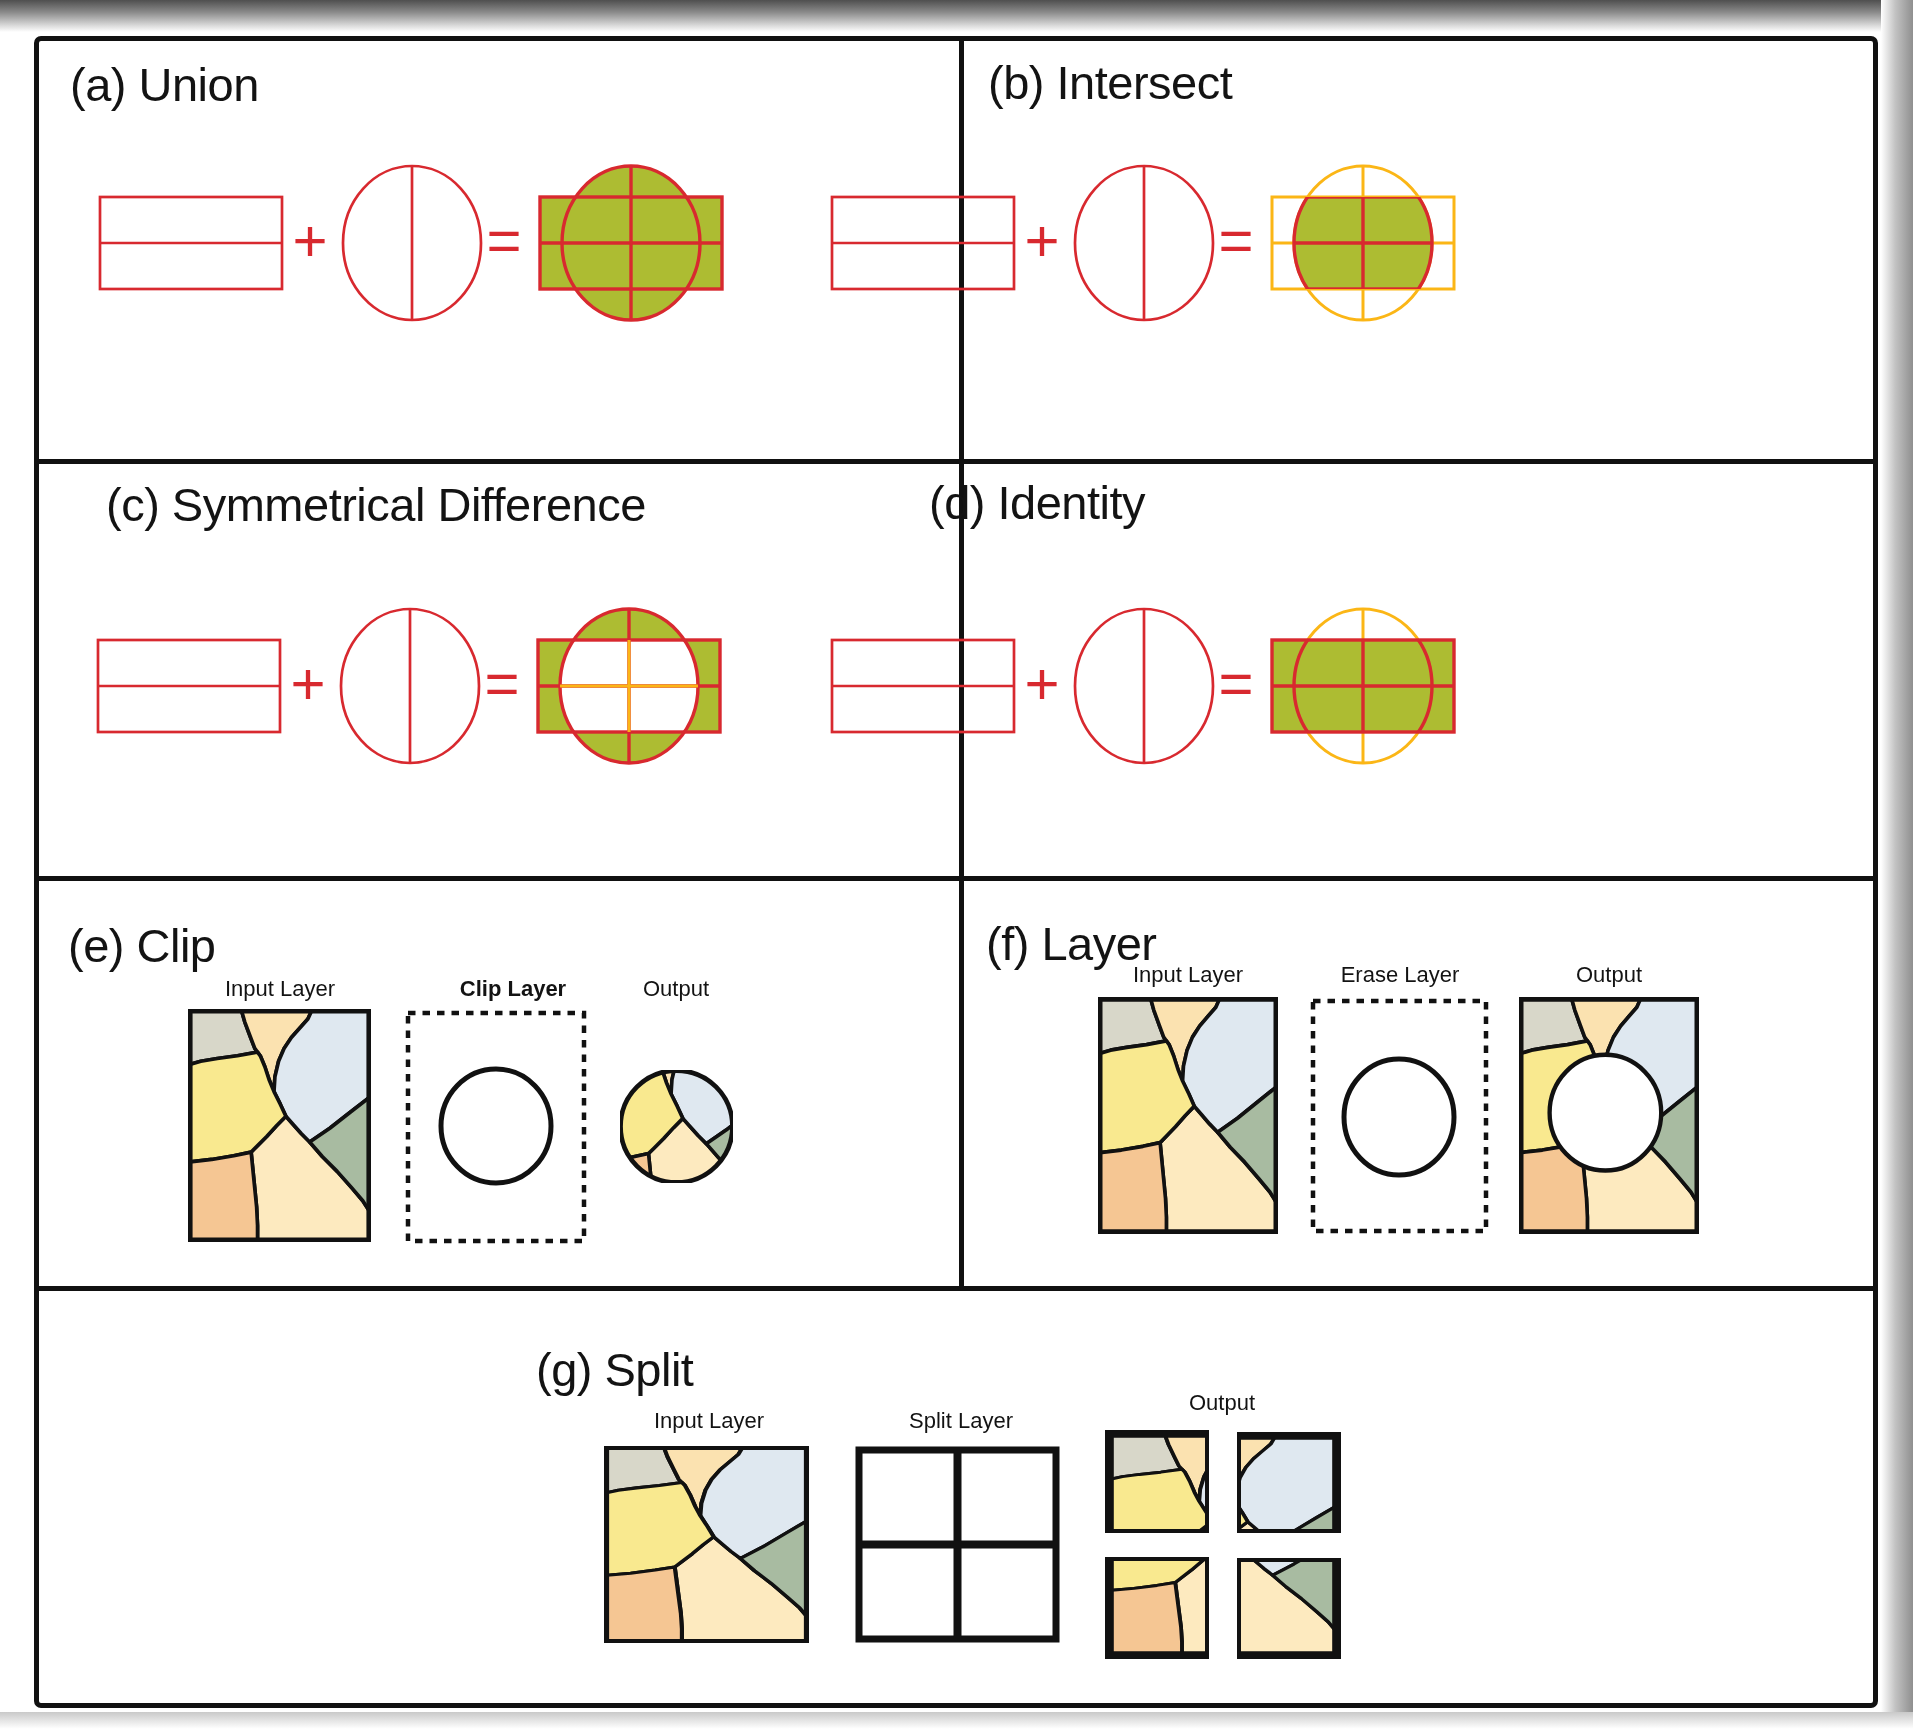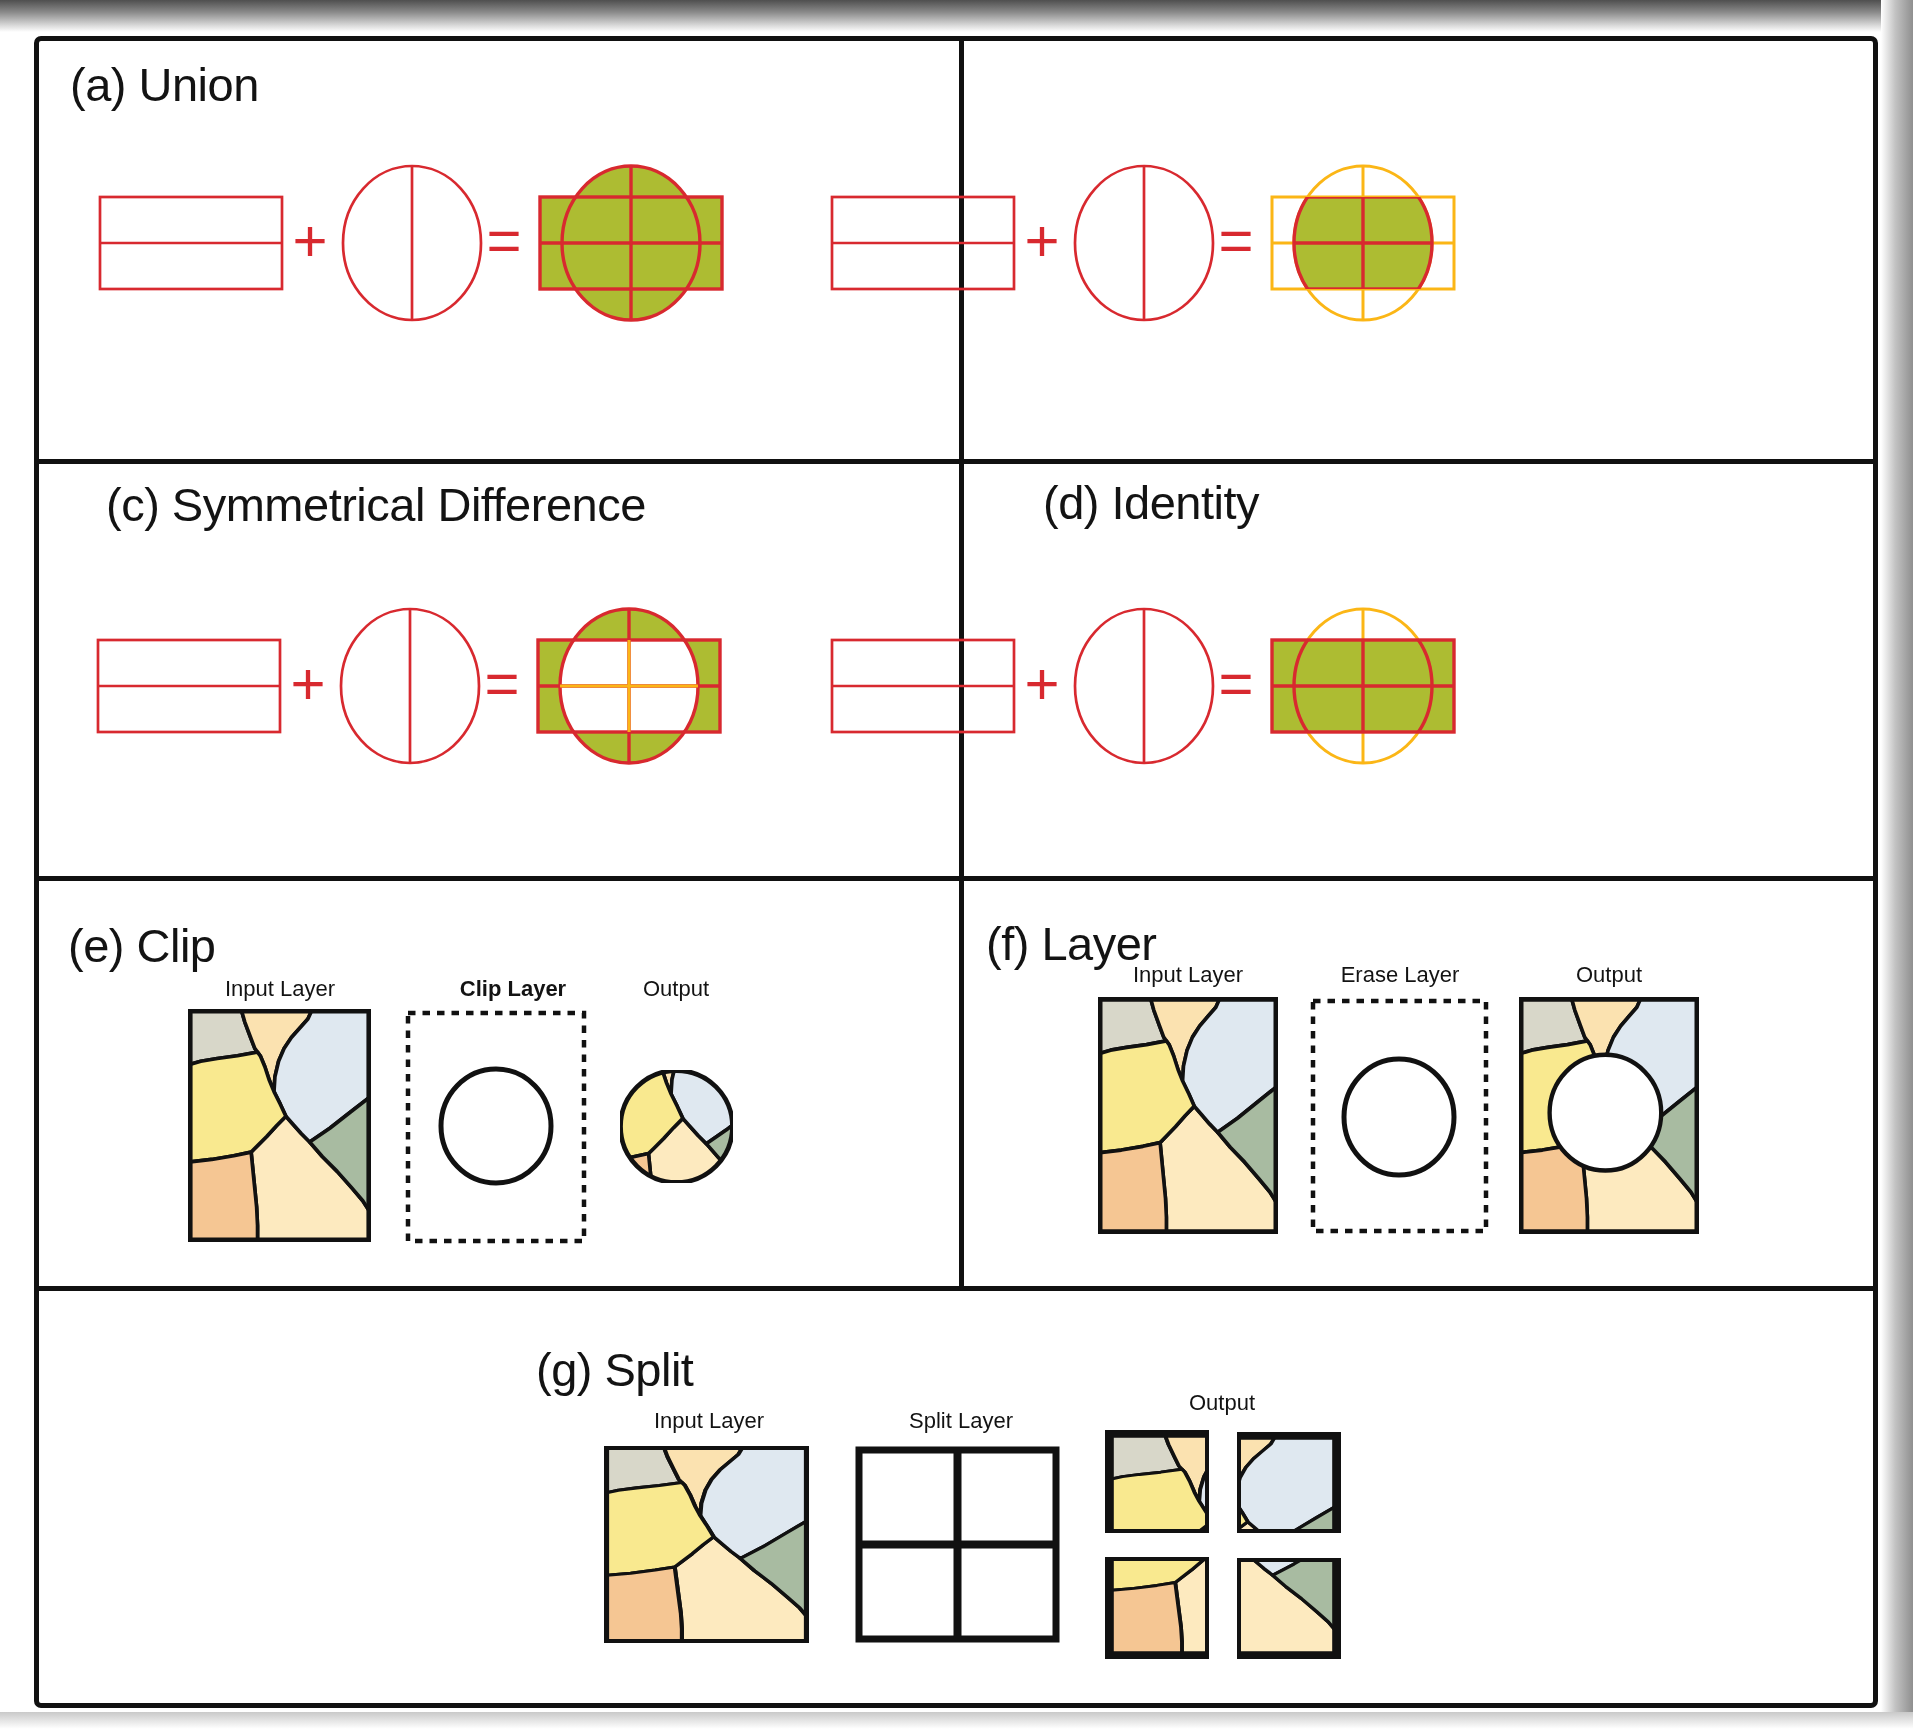--- a/index.html
+++ b/index.html
@@ -71,20 +71,21 @@
       <line x1="8" y1="86" x2="190" y2="86" stroke="#d8292f" stroke-width="2.7"></line>
     </g>
     <g>
       <ellipse cx="320" cy="86" rx="69" ry="77" fill="none" stroke="#d8292f" stroke-width="2.7"></ellipse>
       <line x1="320" y1="9" x2="320" y2="163" stroke="#d8292f" stroke-width="2.7"></line>
     </g>
     <text class="op" x="218" y="104">+</text>
     <text class="op" x="412" y="104">=</text>
   </svg>
 
+  <div class="abs panel-title" style="left:988px;top:55px;">(b) Intersect</div>
   <svg class="abs" style="left:824px;top:157px;" width="650" height="172" viewBox="0 0 650 172">
     <defs>
       <clipPath id="bR">
           <rect x="448" y="40" width="182" height="92"></rect>
         </clipPath>
       <clipPath id="bE">
           <ellipse cx="539" cy="86" rx="69" ry="77"></ellipse>
         </clipPath>
     </defs>
     <g>
@@ -145,21 +146,21 @@
       <line x1="8" y1="86" x2="190" y2="86" stroke="#d8292f" stroke-width="2.7"></line>
     </g>
     <g>
       <ellipse cx="320" cy="86" rx="69" ry="77" fill="none" stroke="#d8292f" stroke-width="2.7"></ellipse>
       <line x1="320" y1="9" x2="320" y2="163" stroke="#d8292f" stroke-width="2.7"></line>
     </g>
     <text class="op" x="218" y="104">+</text>
     <text class="op" x="412" y="104">=</text>
   </svg>
 
-  <div class="abs panel-title" style="left:1043px;top:475px;">(d) Identity</div>
+  <div class="abs panel-title" style="left:929px;top:475px;">(d) Identity</div>
   <svg class="abs" style="left:824px;top:600px;" width="650" height="172" viewBox="0 0 650 172">
     <defs>
       <clipPath id="dR">
           <rect x="448" y="40" width="182" height="92"></rect>
         </clipPath>
     </defs>
     <g>
       <ellipse cx="539" cy="86" rx="69" ry="77" fill="none" stroke="#fbb616" stroke-width="3"></ellipse>
       <line x1="539" y1="9" x2="539" y2="163" stroke="#fbb616" stroke-width="3"></line>
       <rect x="448" y="40" width="182" height="92" fill="#adbc32" stroke="#d8292f" stroke-width="3.4"></rect>

